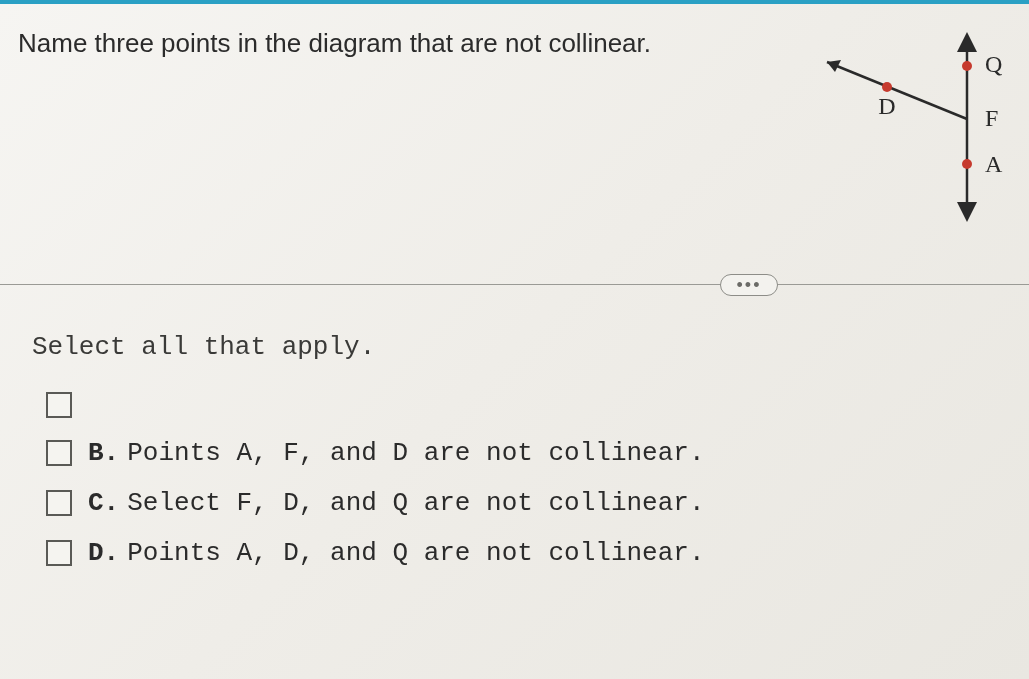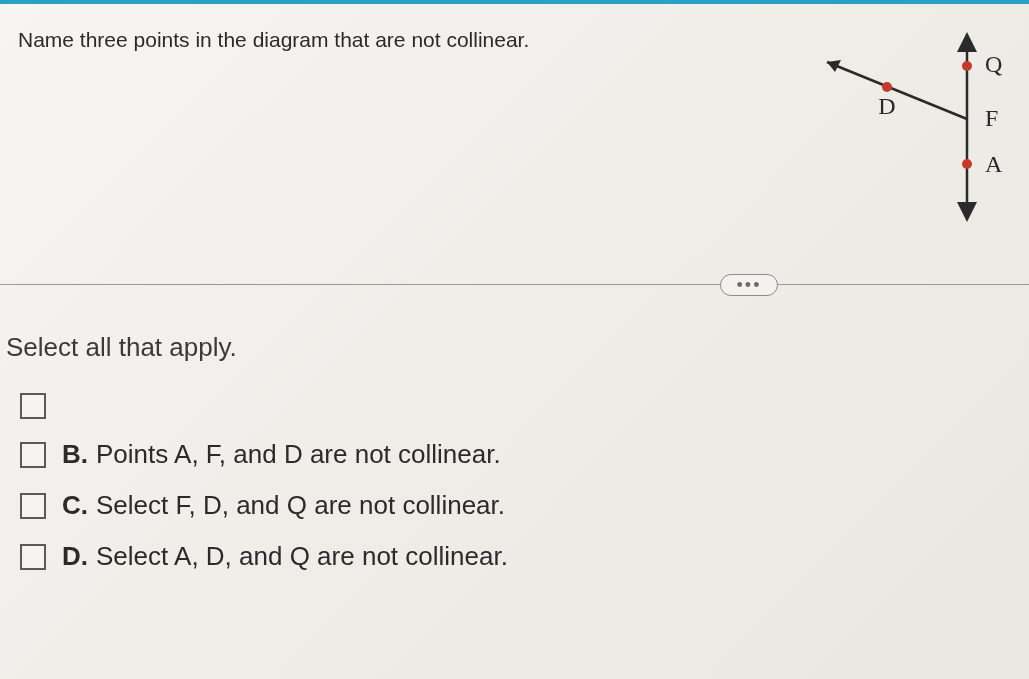--- a/index.html
+++ b/index.html
@@ -11,21 +11,21 @@
     color: #2a2a2a;
   }
   .page {
     position: relative;
     width: 1029px; height: 679px;
     background: linear-gradient(135deg, #f6f5f2 0%, #efede8 50%, #e9e7e1 100%);
     border-top: 4px solid #2aa0c4;
     padding: 24px 28px 20px 18px;
   }
   .question {
-    font-size: 21px;
+    font-size: 26px;
     font-weight: 400;
     color: #2b2b2b;
     margin: 0 0 12px 0;
   }
   .diagram-wrap {
     position: absolute;
     top: 20px; right: 0;
     width: 260px; height: 210px;
   }
   .divider-zone {
@@ -47,22 +47,23 @@
     background: #f3f2ee;
     border: 1px solid #8d8d88;
     border-radius: 11px;
     display: flex; align-items: center; justify-content: center;
     color: #6b6b67;
     cursor: pointer;
   }
   .pill span { font-size: 18px; line-height: 0; letter-spacing: 2px; }
   .bottom {
     position: absolute;
-    left: 6px; right: 28px;
+    left: 32px; right: 28px;
     top: 328px;
+    font-family: Liberation Mono, monospace;
   }
   .prompt2 {
     font-size: 26px;
     color: #3a3a38;
     margin: 0 0 30px 0;
   }
   .option {
     display: flex;
     align-items: center;
     gap: 16px;
@@ -140,18 +141,18 @@
     <div class="option">
       <div class="cb"></div>
       <div class="opt-label">
         <span class="opt-key">C.</span><span>Select F, D, and Q are not collinear.</span>
       </div>
     </div>
 
     <div class="option">
       <div class="cb"></div>
       <div class="opt-label">
-        <span class="opt-key">D.</span><span>Select A, D, and Q are not collinear.</span>
+        <span class="opt-key">D.</span><span>Points A, D, and Q are not collinear.</span>
       </div>
     </div>
 
   </div>
 </div>
 
 </body></html>

